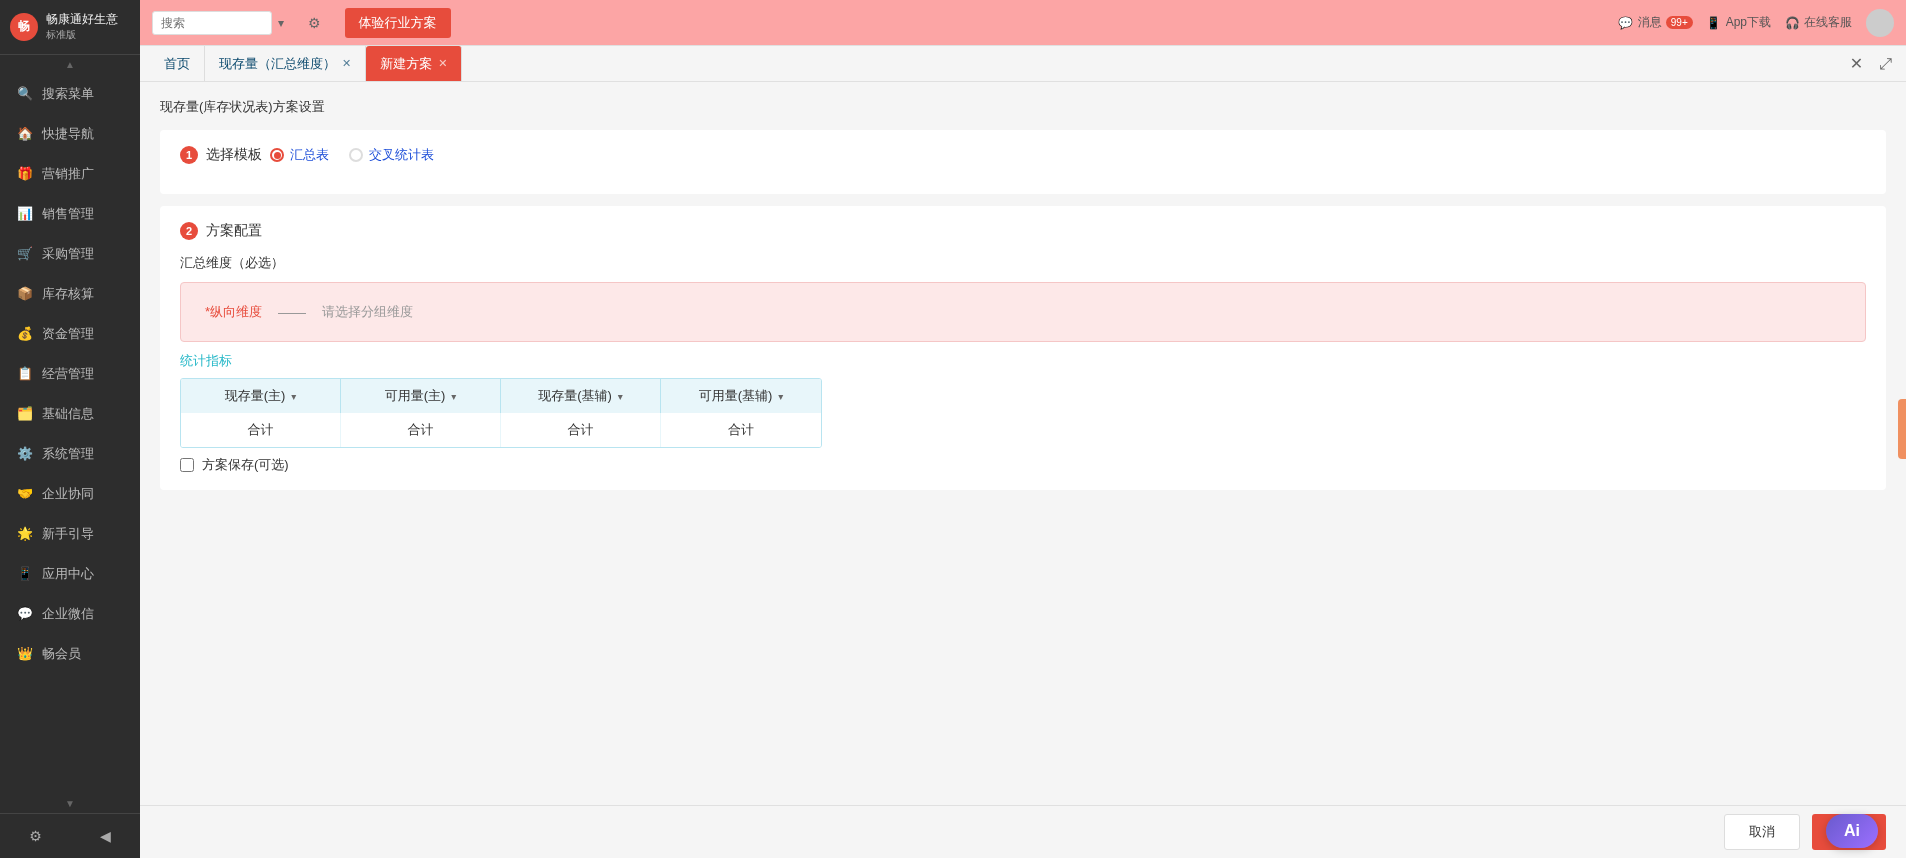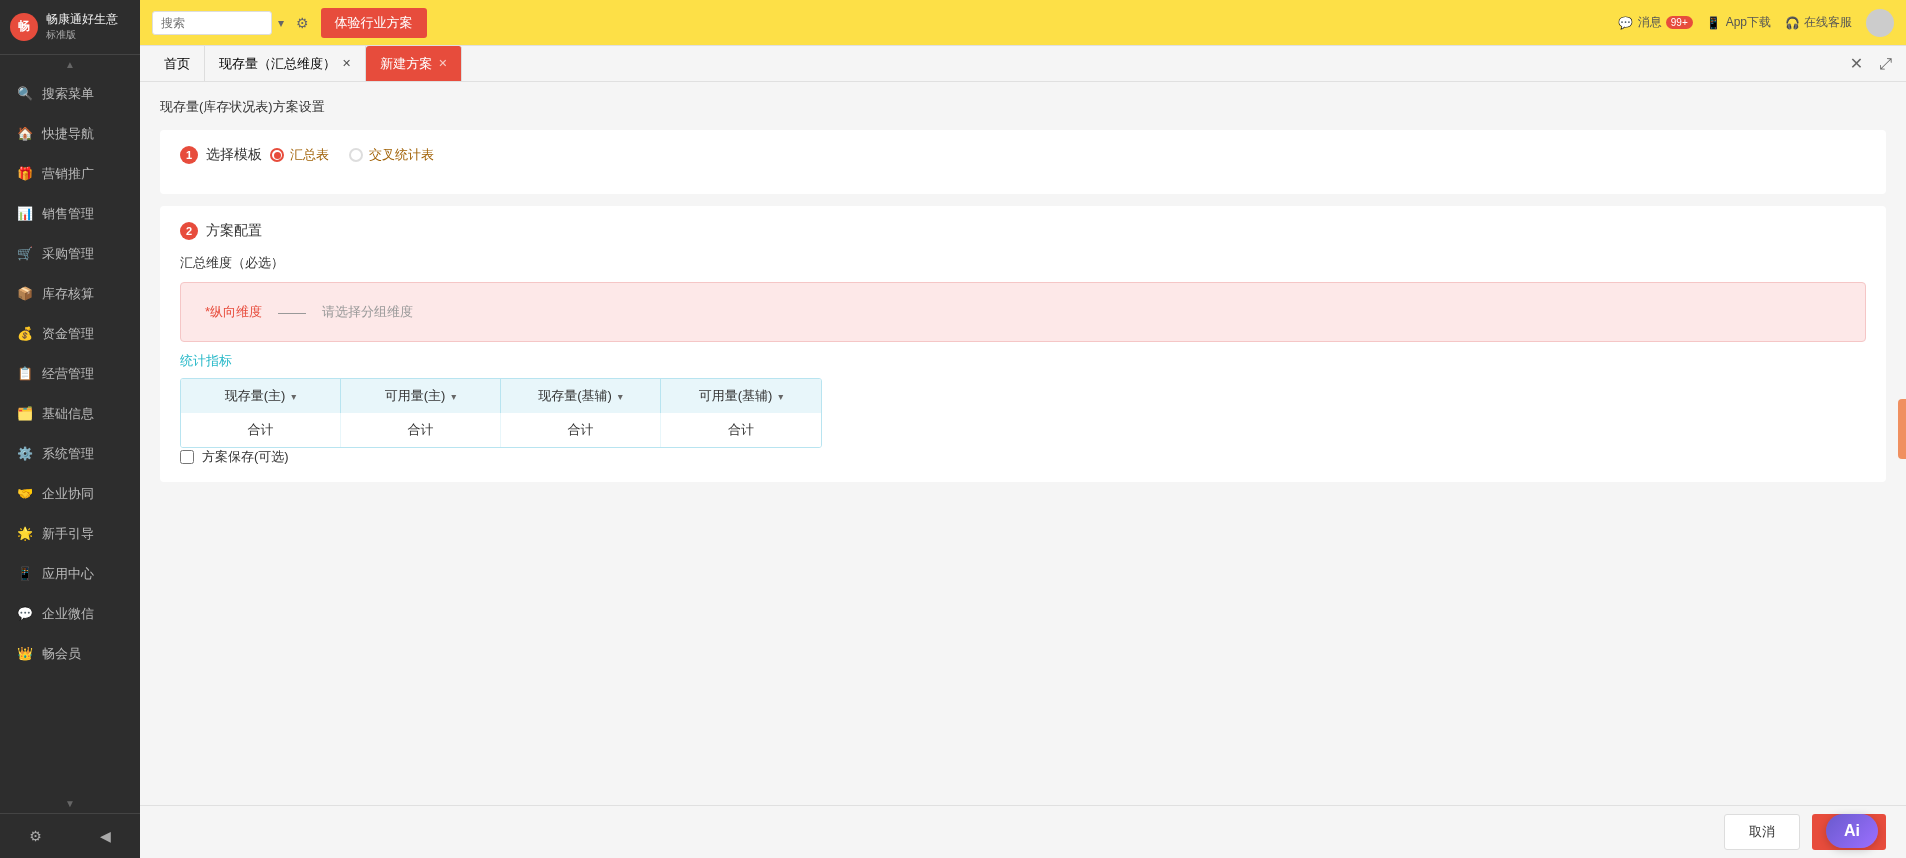--- a/index.html
+++ b/index.html
@@ -62,26 +62,26 @@
     .main-area {
       flex: 1;
       display: flex;
       flex-direction: column;
       overflow: hidden;
     }
 
     
     .topbar {
       height: 46px;
-      background: #fde047;
+      background: #fca5a5;
       border-bottom: 1px solid #e0e0e0;
       display: flex;
       align-items: center;
       padding: 0 12px;
-      gap: 8px;
+      gap: 20px;
       flex-shrink: 0;
     }
     .topbar-search-area {
       display: flex; align-items: center; gap: 6px;
     }
     .topbar-search-input {
       border: 1px solid #ddd;
       border-radius: 3px;
       padding: 4px 8px;
       font-size: 12px;
@@ -125,21 +125,21 @@
       padding: 0 10px;
       height: 36px;
       flex-shrink: 0;
       gap: 0;
     }
     .tab {
       display: flex; align-items: center; gap: 6px;
       padding: 6px 14px;
       font-size: 13px;
       cursor: pointer;
-      color: #000000;
+      color: #0c4a6e;
       border-right: 1px solid #ddd;
       height: 100%;
     }
     .tab.active {
       background: #e74c3c;
       color: white;
       border-radius: 3px 3px 0 0;
     }
     .tab-close { font-size: 11px; cursor: pointer; opacity: 0.7; }
     .tabbar-actions { margin-left: auto; display: flex; align-items: center; gap: 8px; }
@@ -176,21 +176,21 @@
       background: #e74c3c;
       color: white;
       border-radius: 50%;
       display: flex; align-items: center; justify-content: center;
       font-size: 11px; font-weight: bold; flex-shrink: 0;
     }
     .section-title { font-size: 14px; color: #333; font-weight: 500; }
 
     
     .radio-group { display: flex; align-items: center; gap: 20px; }
-    .radio-item { display: flex; align-items: center; gap: 6px; cursor: pointer; font-size: 13px; color: #a16207; }
+    .radio-item { display: flex; align-items: center; gap: 6px; cursor: pointer; font-size: 13px; color: #1d4ed8; }
     .radio-circle {
       width: 14px; height: 14px;
       border-radius: 50%;
       border: 2px solid #ddd;
       display: flex; align-items: center; justify-content: center;
     }
     .radio-circle.checked { border-color: #e74c3c; }
     .radio-circle.checked::after {
       content: '';
       width: 7px; height: 7px;
@@ -259,20 +259,21 @@
 
     
     .tips-area { margin-top: 12px; }
     .tip-text { font-size: 12px; color: #bbb; margin-bottom: 4px; }
 
     
     .save-area {
       display: flex;
       align-items: center;
       gap: 8px;
+      margin-top: 8px;
     }
     .save-checkbox {
       width: 14px; height: 14px;
       border: 1px solid #ccc;
       border-radius: 2px;
       cursor: pointer;
     }
     .save-label { font-size: 13px; color: #333; }
 
     

